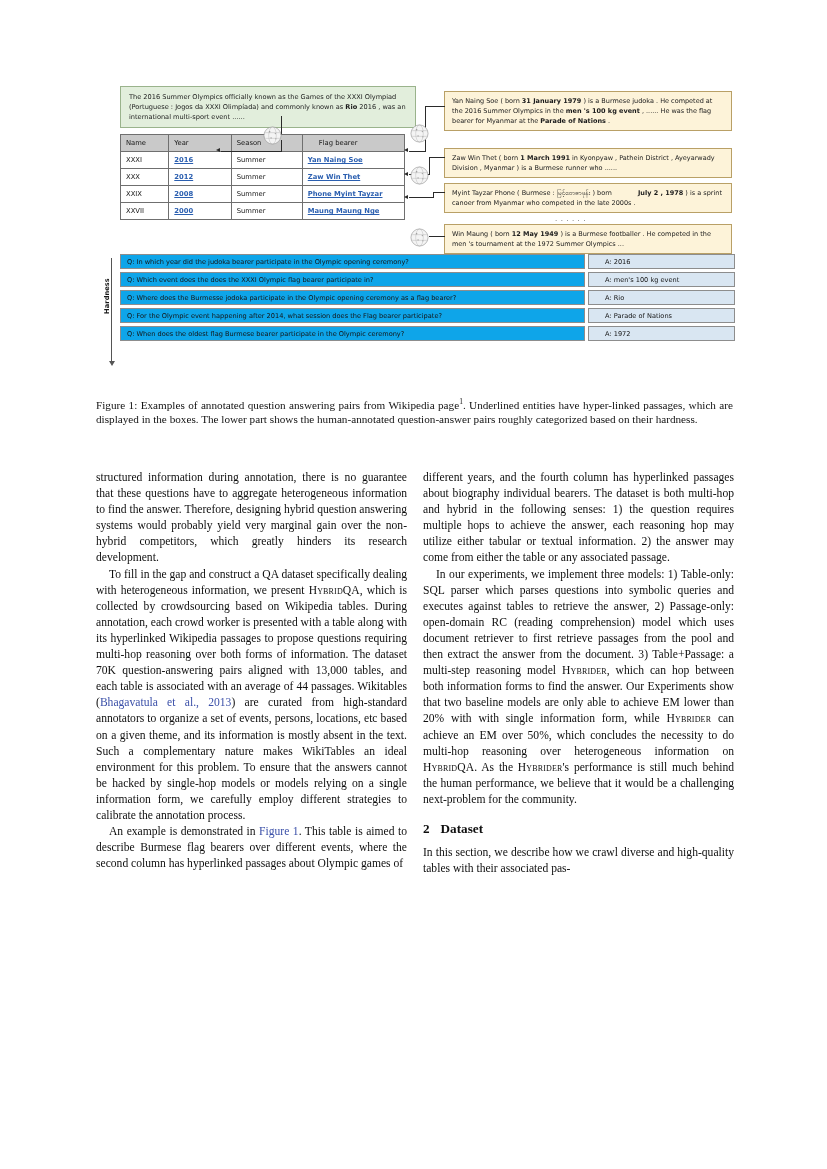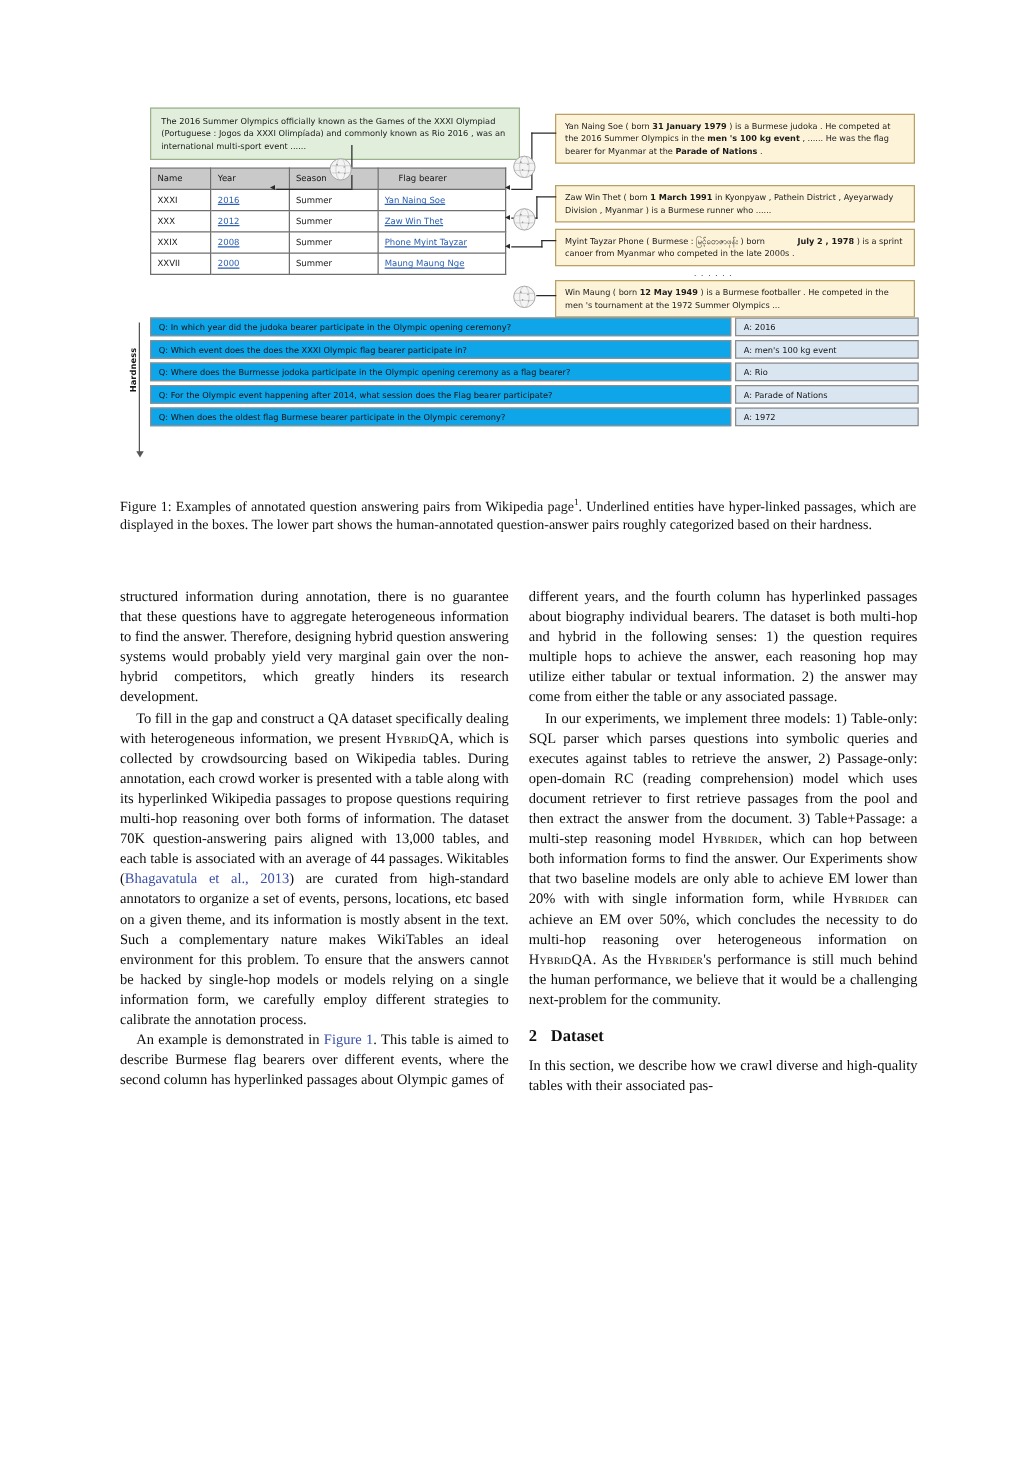--- a/index.html
+++ b/index.html
@@ -78,20 +78,21 @@
     background: #c9c9c9;
     font-weight: normal;
   }
   .wikitable .c-name  { width: 17%; }
   .wikitable .c-year  { width: 22%; }
   .wikitable .c-seas  { width: 25%; }
   .wikitable .c-flag  { width: 36%; padding-left: 16px; }
   .wlink {
     color: #2b5fb0;
     text-decoration: underline;
+    font-weight: bold;
   }
 
   
   .pbox {
     position: absolute;
     box-sizing: border-box;
     background: #fdf3d9;
     border: 1px solid #b9a066;
     padding: 4px 6px 4px 7px;
     font-family: "DejaVu Sans", sans-serif;
@@ -163,21 +164,21 @@
     font-size: 6.6px;
     color: #141414;
     height: 15px;
     line-height: 9px;
   }
   .a-cell {
     flex: 0 0 147px;
     background: #d9e6f2;
     border: 1px solid #8d8d8d;
     box-sizing: border-box;
-    padding: 3px 6px 3px 6px;
+    padding: 3px 6px 3px 16px;
     font-family: "DejaVu Sans", sans-serif;
     font-size: 6.6px;
     color: #141414;
     height: 15px;
     line-height: 9px;
   }
 
   
   .hardness {
     position: absolute;
@@ -263,21 +264,21 @@
 </style>
 </head>
 <body>
 
 <div class="page">
 
   <div class="figure-area">
     <div class="fig-inner">
 
       <div class="ctx-box">
-        <span id="ctxText"><span>The 2016 Summer Olympics officially known as the Games of the XXXI Olympiad (Portuguese : Jogos da XXXI Olimpíada) and commonly known as </span><span style="font-weight: normal; margin-top: 40px;">Rio</span><span> 2016 , was an international multi-sport event ......</span></span>
+        <span id="ctxText"><span>The 2016 Summer Olympics officially known as the Games of the XXXI Olympiad (Portuguese : Jogos da XXXI Olimpíada) and commonly known as </span><span style="font-weight: bold; margin-top: 40px;">Rio</span><span> 2016 , was an international multi-sport event ......</span></span>
       </div>
 
       <table class="wikitable">
         <thead>
           <tr>
             <th class="c-name">Name</th>
             <th class="c-year">Year</th>
             <th class="c-seas">Season</th>
             <th class="c-flag">Flag bearer</th>
           </tr>

